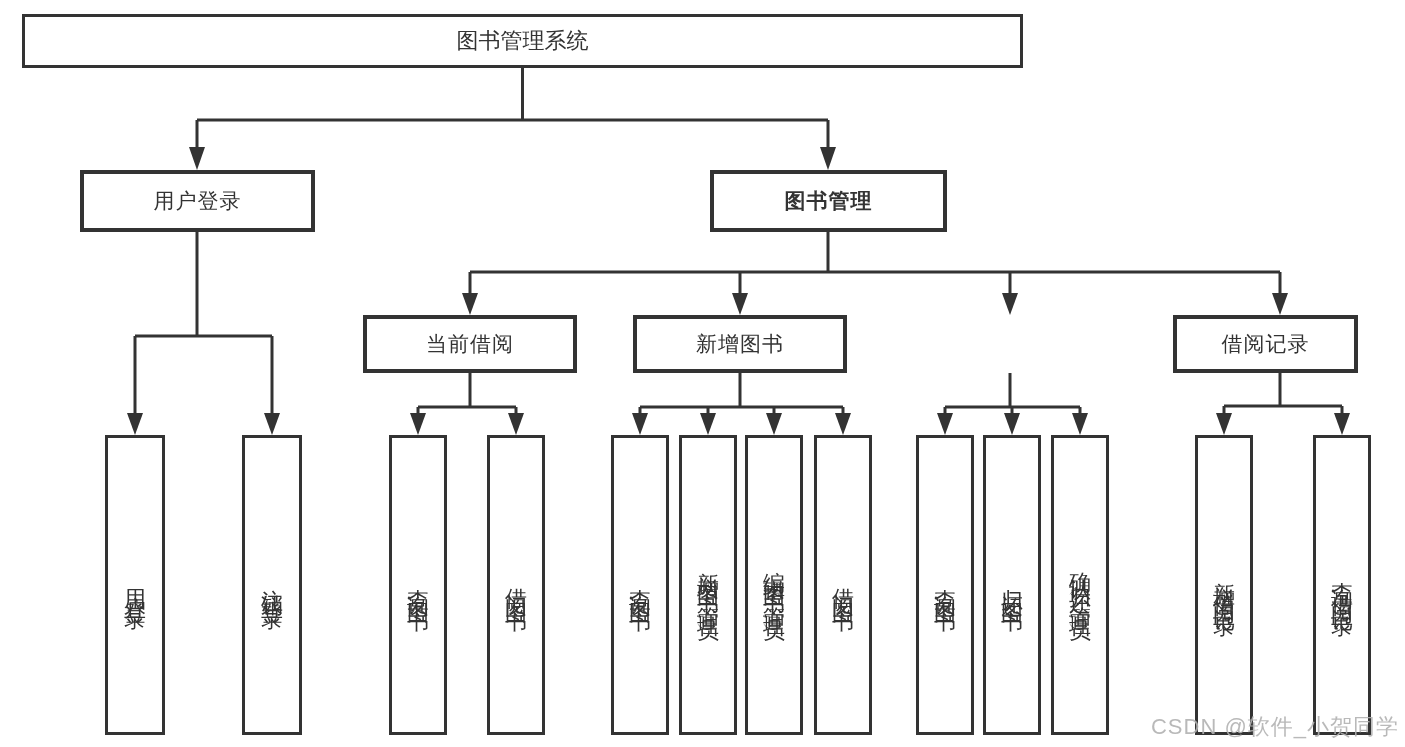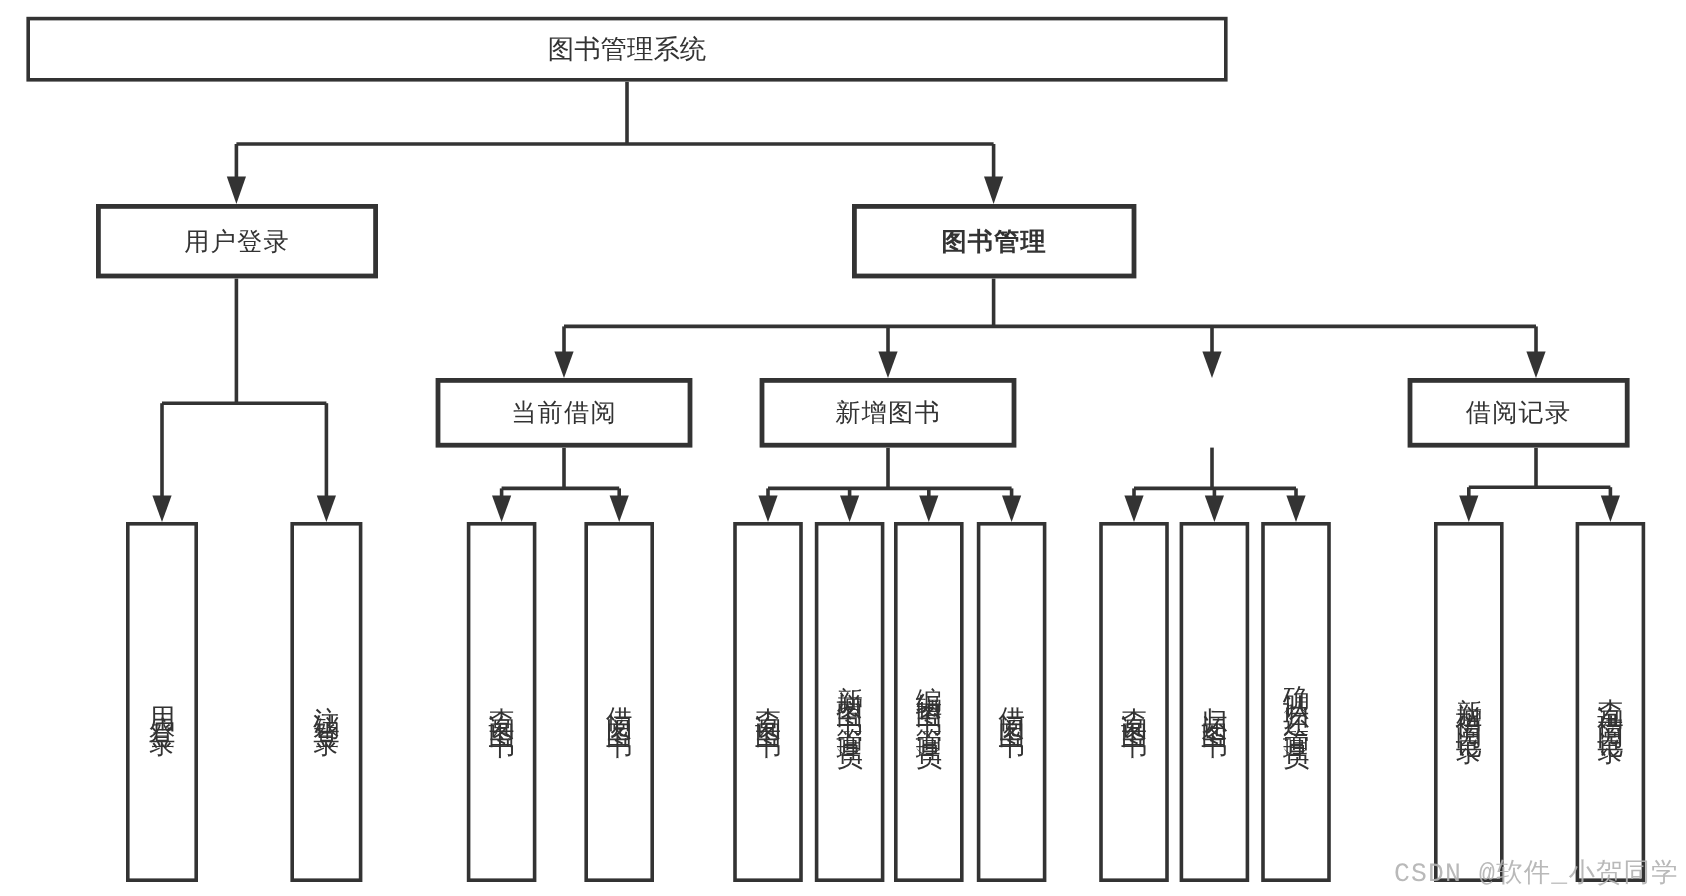--- a/index.html
+++ b/index.html
@@ -46,21 +46,21 @@
   #lf-c3 { left:745px; }
   #lf-c4 { left:814px; }
   #lf-d1 { left:916px; }
   #lf-d2 { left:983px; }
   #lf-d3 { left:1051px; }
   #lf-e1 { left:1195px; }
   #lf-e2 { left:1313px; }
   .watermark {
     position:absolute; right:6px; top:712px;
     font-size:22px; color:#b2b2b2; opacity:0.9;
-    letter-spacing:1px; z-index:5;font-family:Liberation Mono, monospace;
+    letter-spacing:1px; z-index:5;
   }
 </style>
 </head>
 <body>
 
 <div class="canvas">
 
   <svg class="connectors" viewBox="0 0 1405 747" xmlns="http://www.w3.org/2000/svg">
     <g stroke="#333333" stroke-width="3" fill="none">
       <path d="M522.5,68 V120"></path>

